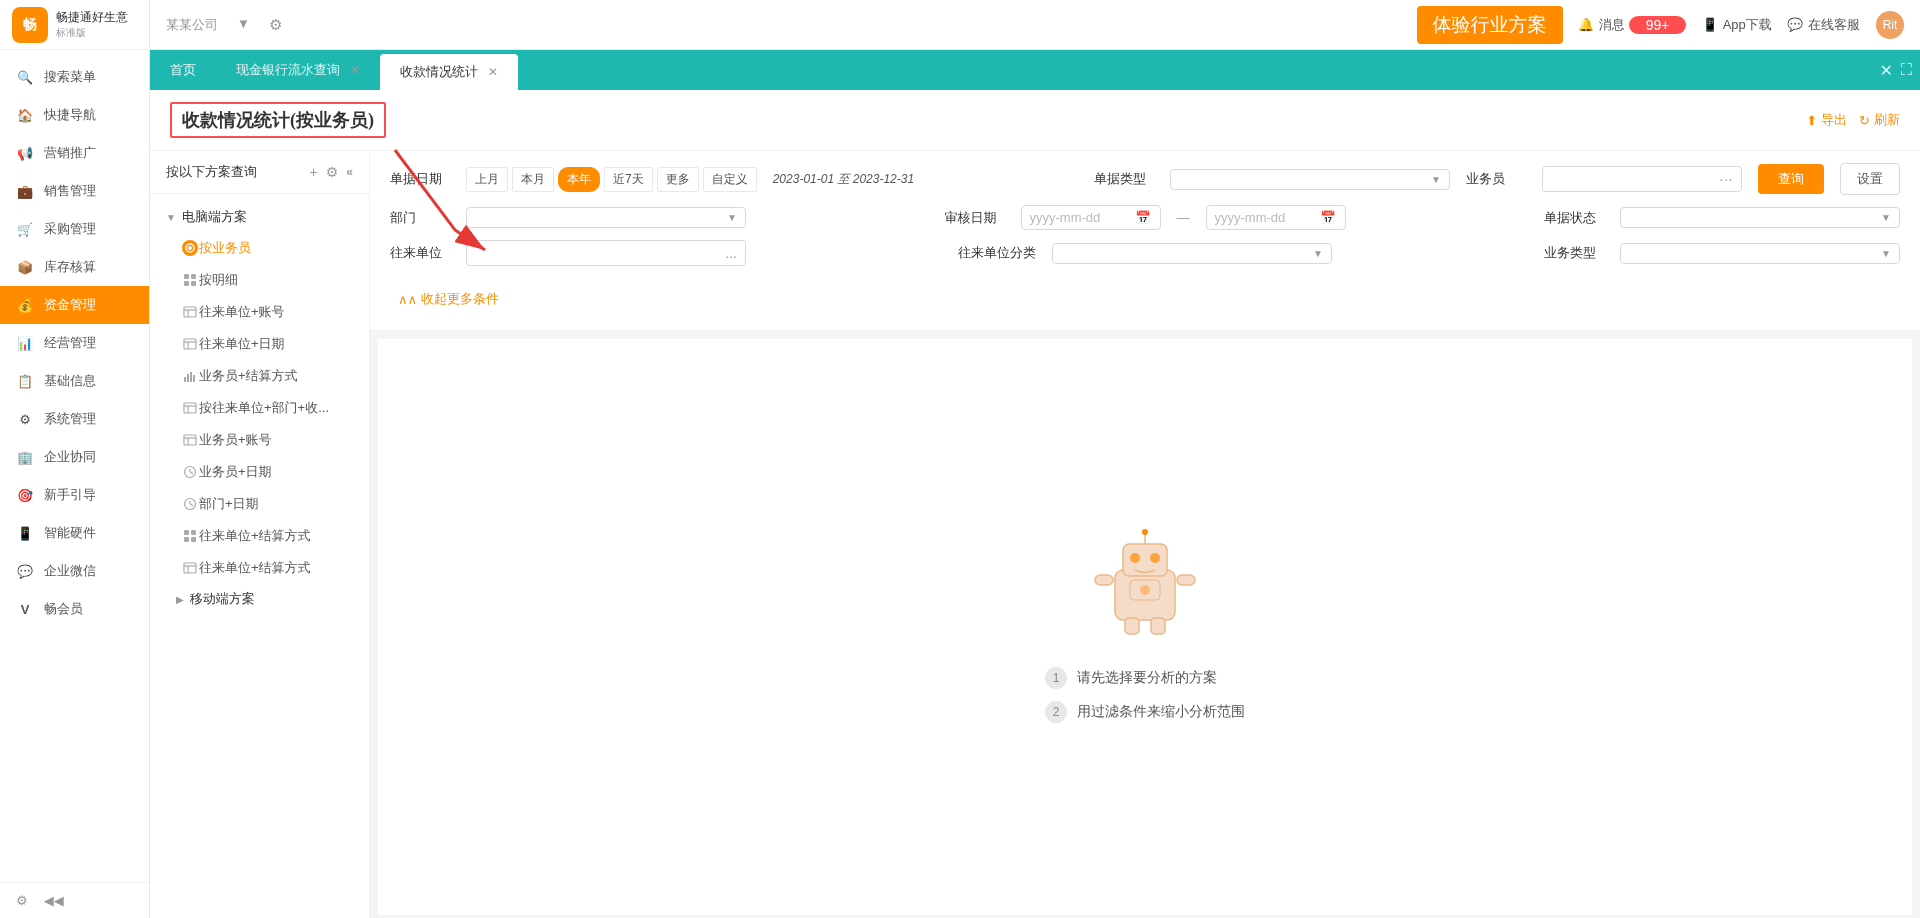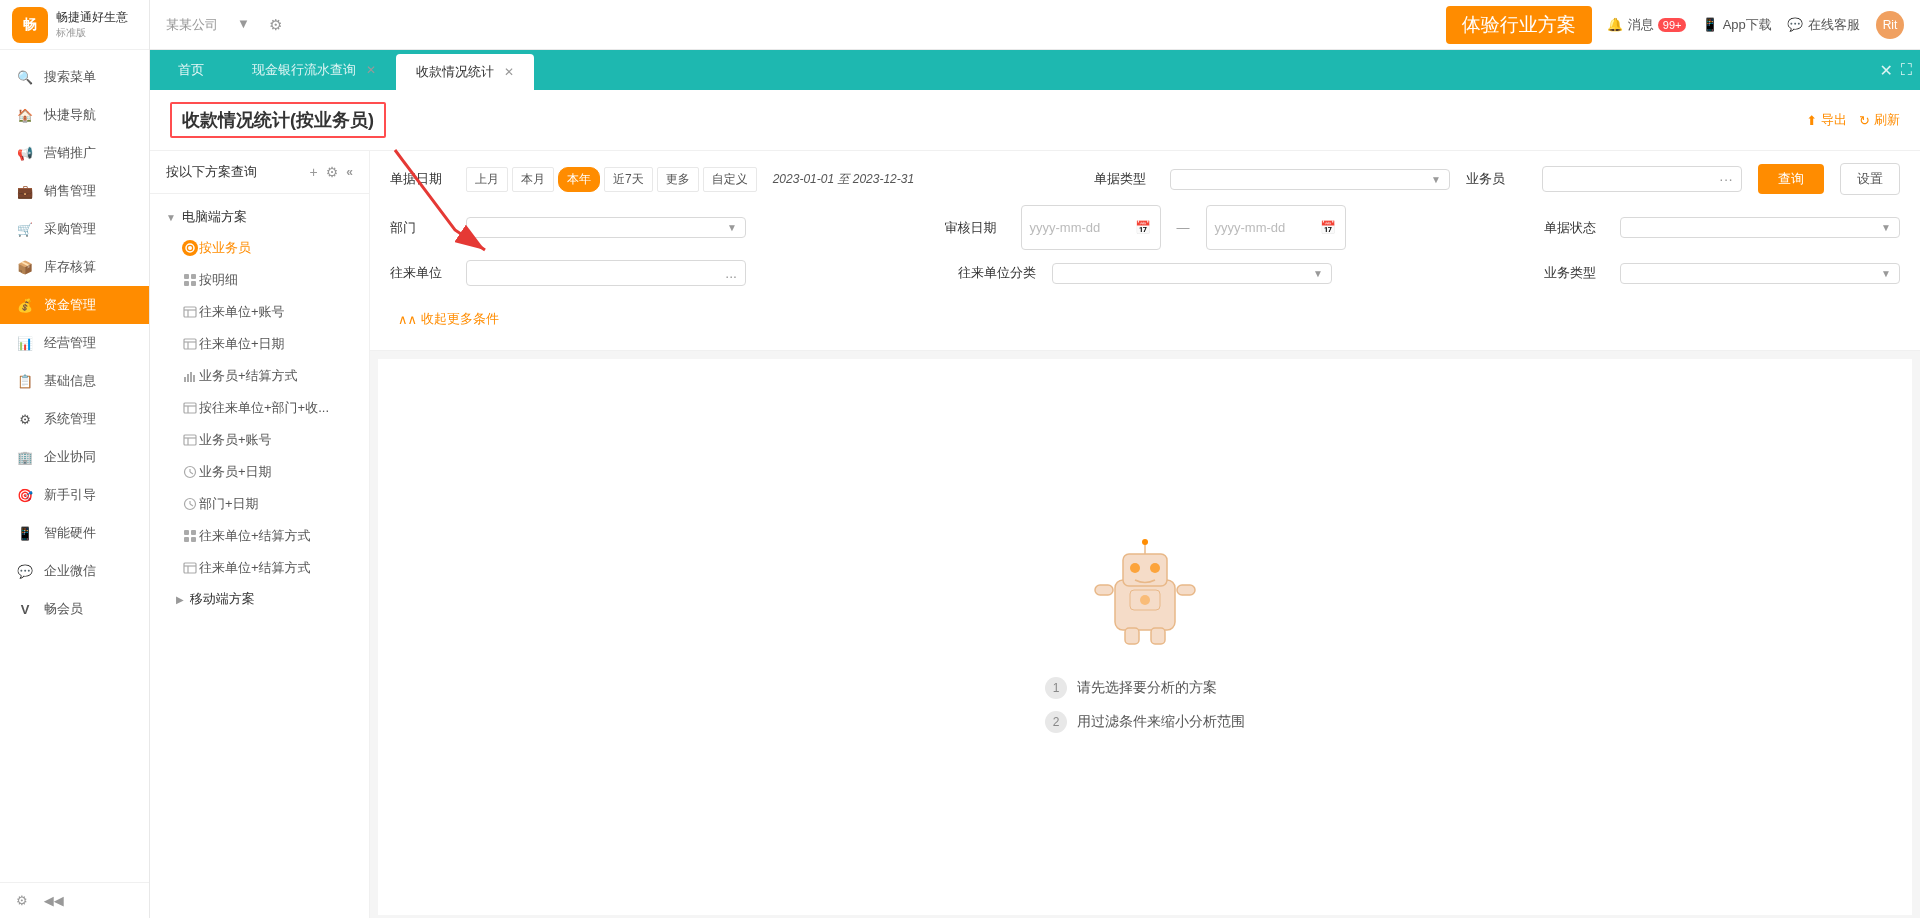--- a/index.html
+++ b/index.html
@@ -43,51 +43,51 @@
     .topbar-left { display: flex; align-items: flex-start; gap: 19px; }
     .topbar-breadcrumb { font-size: 13px; color: #999; }
     .topbar-right { display: flex; align-items: center; gap: 16px; }
     .topbar-btn-trial {
       background: #ff8c00; color: #fff; border: none; border-radius: 4px;
       padding: 6px 16px; cursor: pointer; font-size: 19px;
     }
     .topbar-icon-btn { display: flex; align-items: center; gap: 4px; color: #555; cursor: pointer; font-size: 13px; }
     .badge {
       background: #ff4d4f; color: #fff; border-radius: 10px;
-      font-size: 11px; padding: 1px 5px; min-width: 18px; text-align: center;
+      font-size: 14px; padding: 1px 17px; min-width: 18px; text-align: center;
     }
     .user-avatar { width: 28px; height: 28px; background: #ddd; border-radius: 50%; }
 
     
     .tabbar {
       position: fixed; left: 150px; top: 50px; right: 0; height: 40px;
       background: #1eb8b0; display: flex; align-items: center; padding: 0 0; z-index: 99;
     }
     .tab-item {
       height: 40px; padding: 0 20px; display: flex; align-items: center; gap: 6px;
       cursor: pointer; color: rgba(255,255,255,0.85); font-size: 13px; position: relative;
     }
     .tab-item.active { background: #fff; color: #333; border-radius: 4px 4px 0 0; margin-top: 4px; height: 36px; }
-    .tab-home { color: rgba(255,255,255,0.9); padding: 0 28px; }
+    .tab-home { color: rgba(255,255,255,0.9); padding: 0 20px; }
     .tab-close { margin-left: 4px; color: #999; font-size: 12px; }
     .tabbar-right { margin-left: auto; display: flex; align-items: center; padding-right: 8px; gap: 8px; }
     .tabbar-right-btn { color: rgba(255,255,255,0.85); cursor: pointer; font-size: 16px; }
 
     
     .main {
       position: fixed; left: 150px; top: 90px; right: 0; bottom: 0;
       background: #f5f5f5; overflow: hidden;
     }
     .content-header {
       background: #fff; padding: 12px 20px; display: flex; align-items: center;
       justify-content: space-between; border-bottom: 1px solid #f0f0f0;
     }
     .page-title {
       font-size: 18px; font-weight: bold; color: #333;
-      border: 2px solid #ff4d4f; padding: 4px 10px; border-radius: 2px;
+      border: 2px solid #ff4d4f; padding: 4px 10px; border-radius: 2px; font-family: Liberation Serif, serif;
     }
     .header-actions { display: flex; align-items: center; gap: 12px; }
     .export-btn { display: flex; align-items: center; gap: 4px; color: #ff8c00; cursor: pointer; font-size: 13px; }
     .refresh-btn { display: flex; align-items: center; gap: 4px; color: #ff8c00; cursor: pointer; font-size: 13px; }
 
     
     .content-body { display: flex; height: calc(100% - 56px); }
 
     
     .left-panel {
@@ -131,21 +131,21 @@
     .date-btn.active { background: #ff8c00; color: #fff; border-color: #ff8c00; border-radius: 10px; }
     .date-range-text { color: #555; font-size: 12px; font-style: italic; }
     .filter-select {
       border: 1px solid #d9d9d9; border-radius: 4px; padding: 4px 8px;
       display: flex; align-items: center; gap: 4px; cursor: pointer; background: #fff;
       min-width: 200px; justify-content: space-between; color: #555; font-size: 13px;
     }
     .filter-select-wide { min-width: 280px; }
     .filter-chevron { color: #999; font-size: 10px; }
     .filter-date-input {
-      border: 1px solid #d9d9d9; border-radius: 4px; padding: 14px 8px;
+      border: 1px solid #d9d9d9; border-radius: 4px; padding: 4px 8px;
       display: flex; align-items: center; gap: 4px; cursor: pointer; background: #fff;
       min-width: 140px; color: #bbb; font-size: 13px;
     }
     .filter-date-sep { color: #999; }
     .filter-ellipsis { color: #999; cursor: pointer; font-size: 14px; }
     .query-btn { background: #ff8c00; color: #fff; border: none; border-radius: 4px; padding: 6px 20px; cursor: pointer; font-size: 13px; }
     .setting-btn { background: #fff; color: #555; border: 1px solid #d9d9d9; border-radius: 4px; padding: 6px 16px; cursor: pointer; font-size: 13px; }
     .collapse-btn {
       display: flex; align-items: center; gap: 4px; color: #ff8c00;
       cursor: pointer; font-size: 13px; margin: 0 auto; padding: 8px;

